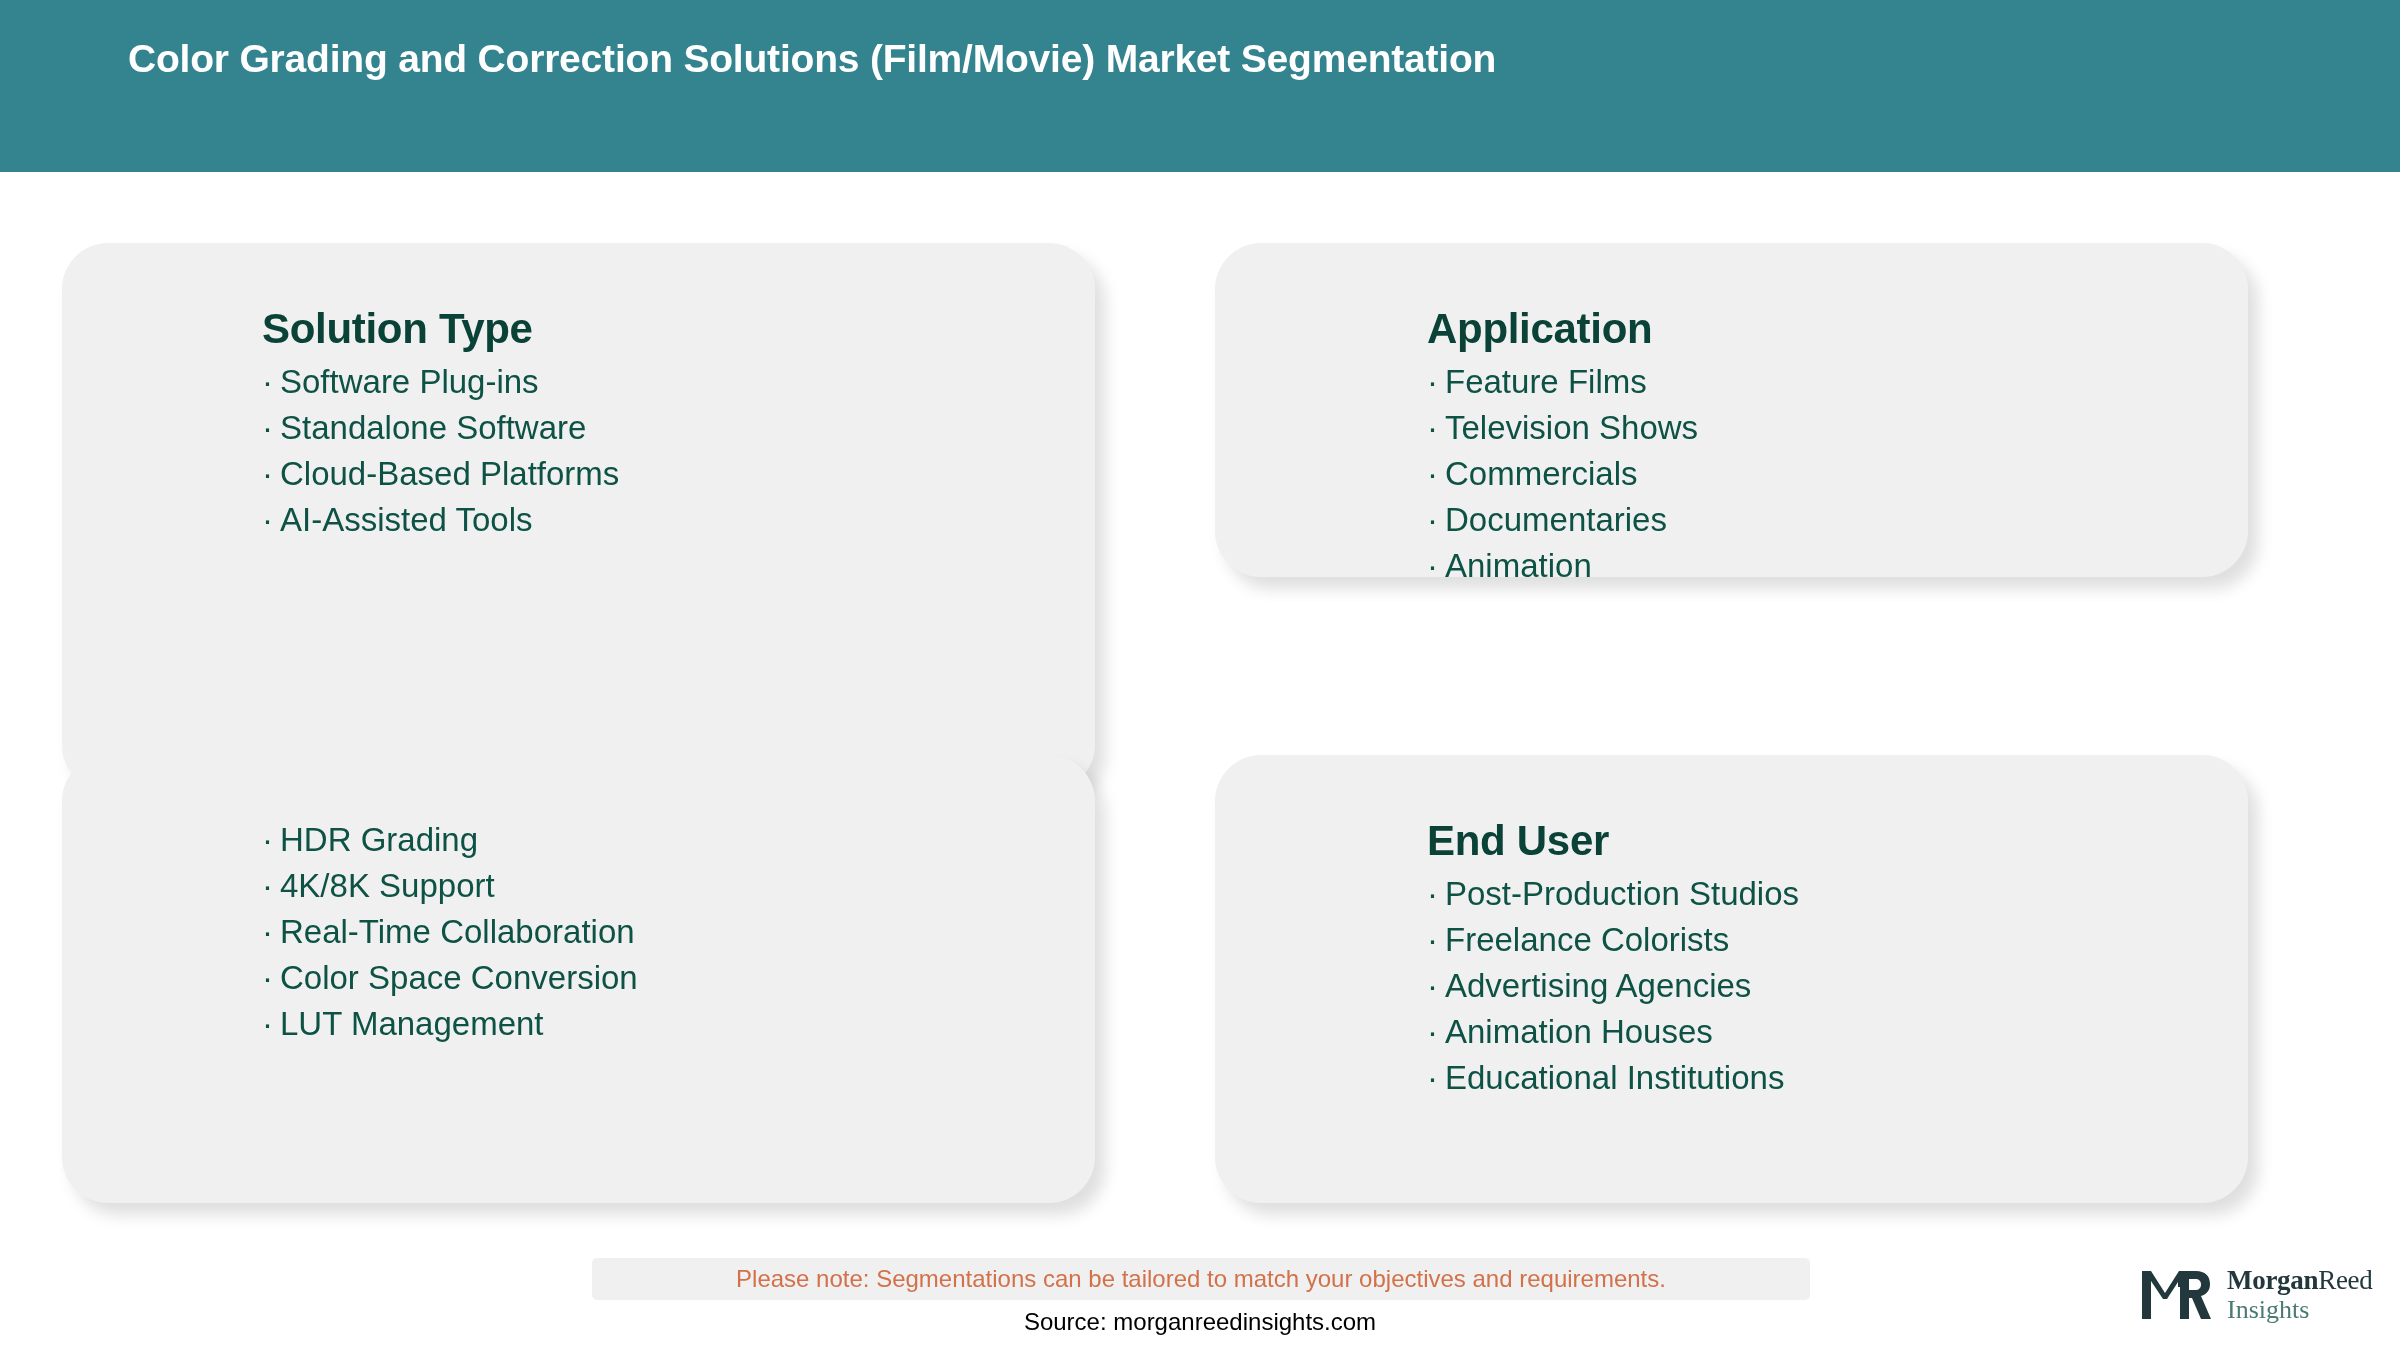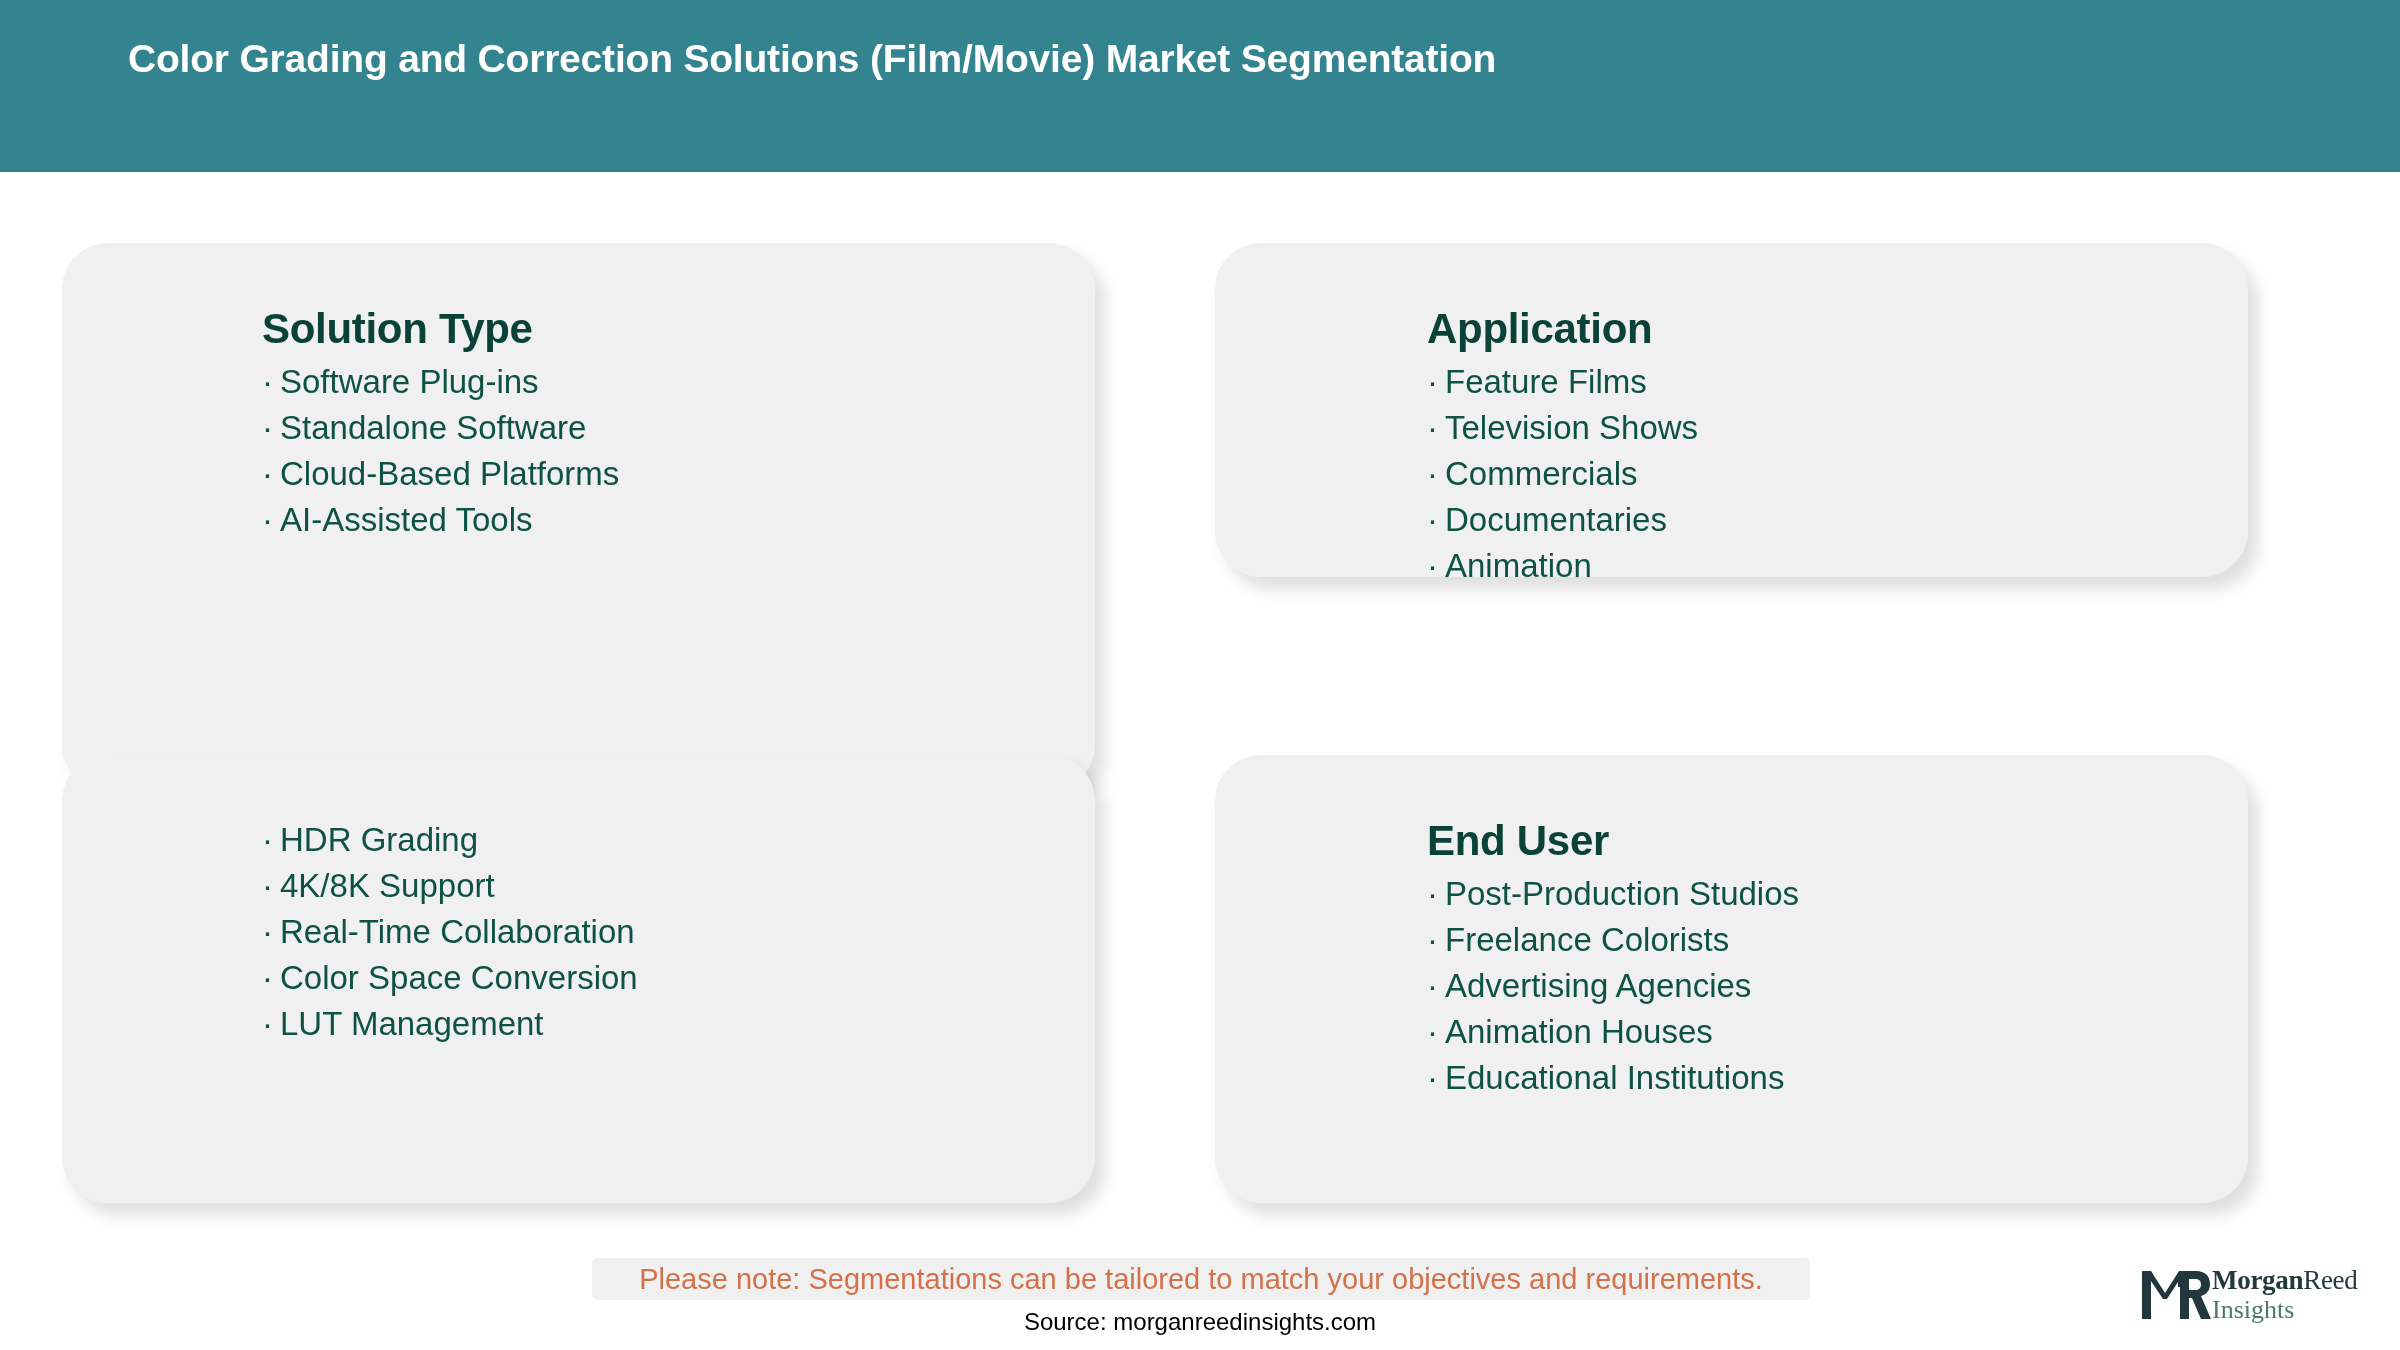--- a/index.html
+++ b/index.html
@@ -100,21 +100,21 @@
     background: #F0F0F0;
     border-radius: 5px;
     display: flex;
     align-items: center;
     justify-content: center;
     box-sizing: border-box;
   }
   .note-text {
     color: #D2714A;
     font-family: "Liberation Sans", sans-serif;
-    font-size: 29px;
+    font-size: 24px;
     line-height: 28px;
     white-space: nowrap;
   }
   .source-text {
     position: absolute;
     left: 0;
     top: 1308px;
     width: 2400px;
     text-align: center;
     color: #000000;
@@ -132,21 +132,21 @@
     height: 66px;
     display: flex;
     align-items: center;
   }
   .logo-mark {
     width: 72px;
     height: 52px;
     flex: 0 0 auto;
   }
   .logo-words {
-    margin-left: 0;
+    margin-left: 15px;
     line-height: 1;
   }
   .logo-line1 {
     font-family: "Liberation Serif", serif;
     font-size: 27px;
     color: #23383C;
     letter-spacing: -0.3px;
     white-space: nowrap;
   }
   .logo-line1 .mr-bold { font-weight: bold; }

